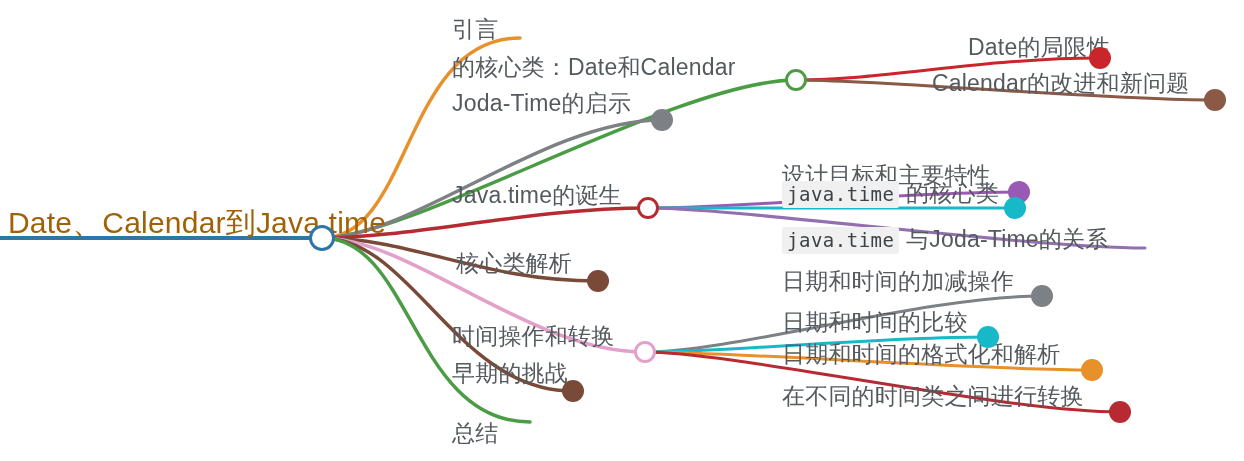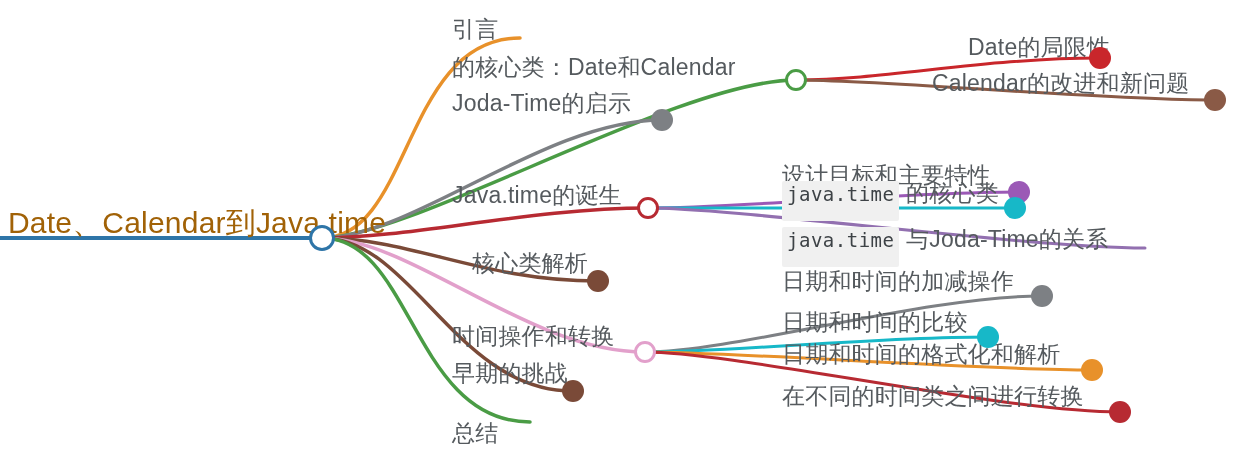--- a/index.html
+++ b/index.html
@@ -35,21 +35,21 @@
   }
   .node-label.root {
     font-size: 30px;
     color: #a16207;
   }
   .code {
     font-family: "DejaVu Sans Mono", "Liberation Mono", monospace;
     font-size: 19px;
     background: #f0f0f0;
     color: #3d4246;
-    padding: 2px 5px 16px 5px;
+    padding: 2px 5px 3px 5px;
     border-radius: 2px;
     letter-spacing: 0.5px;
   }
   .dot {
     position: absolute;
     border-radius: 50%;
   }
   .ring {
     position: absolute;
     border-radius: 50%;
@@ -99,21 +99,21 @@
       <div class="node-label root" style="left: 8px; top: 208px;">Date、Calendar到Java.time</div>
       <div class="node-label" style="left: 452px; top: 18px;">引言</div>
       <div class="node-label" style="left: 452px; top: 56px;">的核心类：Date和Calendar</div>
       <div class="node-label" style="left: 932px; top: 36px; margin-left: 36px;">Date的局限性</div>
       <div class="node-label" style="left: 932px; top: 72px;">Calendar的改进和新问题</div>
       <div class="node-label" style="left: 452px; top: 92px;">Joda-Time的启示</div>
       <div class="node-label" style="left: 452px; top: 184px;">Java.time的诞生</div>
       <div class="node-label" style="left: 782px; top: 164px;">设计目标和主要特性</div>
       <div class="node-label" style="left: 782px; top: 182px;"><span class="code">java.time</span><span> 的核心类</span></div>
       <div class="node-label" style="left: 782px; top: 220px; margin-top: 8px;"><span class="code">java.time</span><span> 与Joda-Time的关系</span></div>
-      <div class="node-label" style="left: 472px; top: 252px; text-align: right;">核心类解析</div>
+      <div class="node-label" style="left: 456px; top: 252px; text-align: right;">核心类解析</div>
       <div class="node-label" style="left: 452px; top: 325px;">时间操作和转换</div>
       <div class="node-label" style="left: 782px; top: 270px;">日期和时间的加减操作</div>
       <div class="node-label" style="left: 782px; top: 311px;">日期和时间的比较</div>
       <div class="node-label" style="left: 782px; top: 343px;">日期和时间的格式化和解析</div>
       <div class="node-label" style="left: 782px; top: 385px;">在不同的时间类之间进行转换</div>
       <div class="node-label" style="left: 452px; top: 362px;">早期的挑战</div>
       <div class="node-label" style="left: 452px; top: 392px; margin-top: 30px;">总结</div>
     </div>
   <div id="nodes">
       <div class="ring" style="height: 22px; width: 22px; left: 785px; top: 69px; border: 3px solid rgb(74, 156, 69);"></div>

